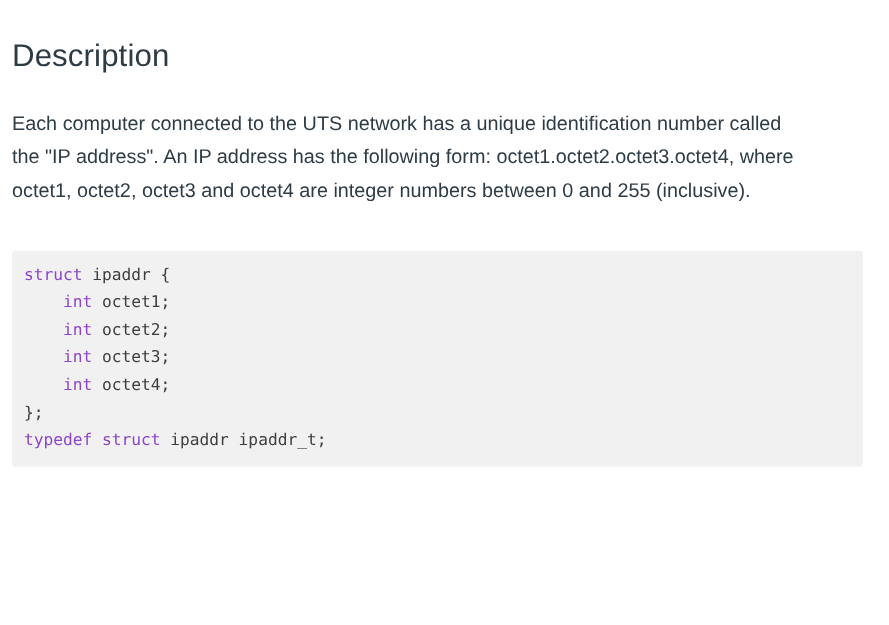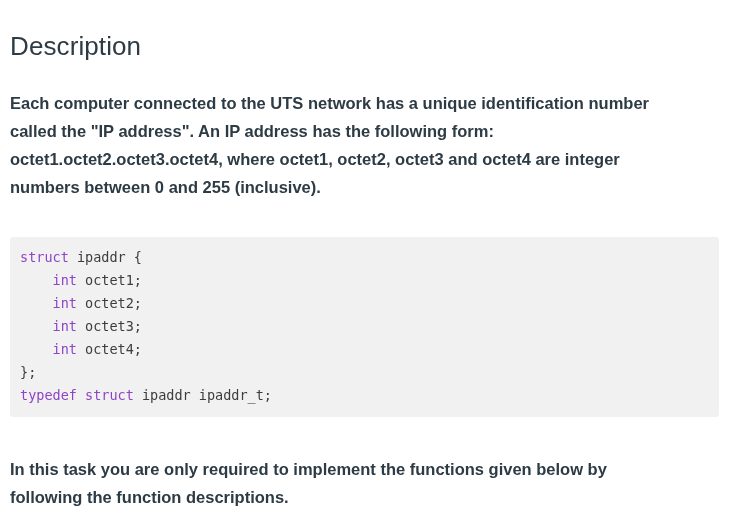--- a/index.html
+++ b/index.html
@@ -31,21 +31,21 @@
     padding-top: 30px;
     line-height: 32px;
   }
 
   .para {
     font-size: 16.5px;
     line-height: 28px;
     color: #2d3b45;
     margin: 0;
     max-width: 692px;
-    font-weight: 700;
+    font-weight: 400;
   }
 
   .para-1 { padding-top: 27px; }
   .para-2 { padding-top: 23px; }
   .para-3 { padding-top: 24px; }
 
   .code-block {
     margin-top: 36px;
     background: #f1f1f1;
     border-radius: 3px;
@@ -76,15 +76,14 @@
 
 
   <pre class="code-block"><code><span class="code-line"><span class="tok-keyword">struct</span><span class="tok-plain"> ipaddr {</span></span>
 <span class="code-line"><span class="tok-plain">    </span><span class="tok-keyword">int</span><span class="tok-plain"> octet1;</span></span>
 <span class="code-line"><span class="tok-plain">    </span><span class="tok-keyword">int</span><span class="tok-plain"> octet2;</span></span>
 <span class="code-line"><span class="tok-plain">    </span><span class="tok-keyword">int</span><span class="tok-plain"> octet3;</span></span>
 <span class="code-line"><span class="tok-plain">    </span><span class="tok-keyword">int</span><span class="tok-plain"> octet4;</span></span>
 <span class="code-line"><span class="tok-plain">};</span></span>
 <span class="code-line"><span class="tok-keyword">typedef</span><span class="tok-plain"> </span><span class="tok-keyword">struct</span><span class="tok-plain"> ipaddr ipaddr_t;</span></span></code></pre>
 
-  <p class="para para-3">In this task you are only required to implement the functions given below by following the function descriptions.</p>
 
 </div>
 
 </body></html>

